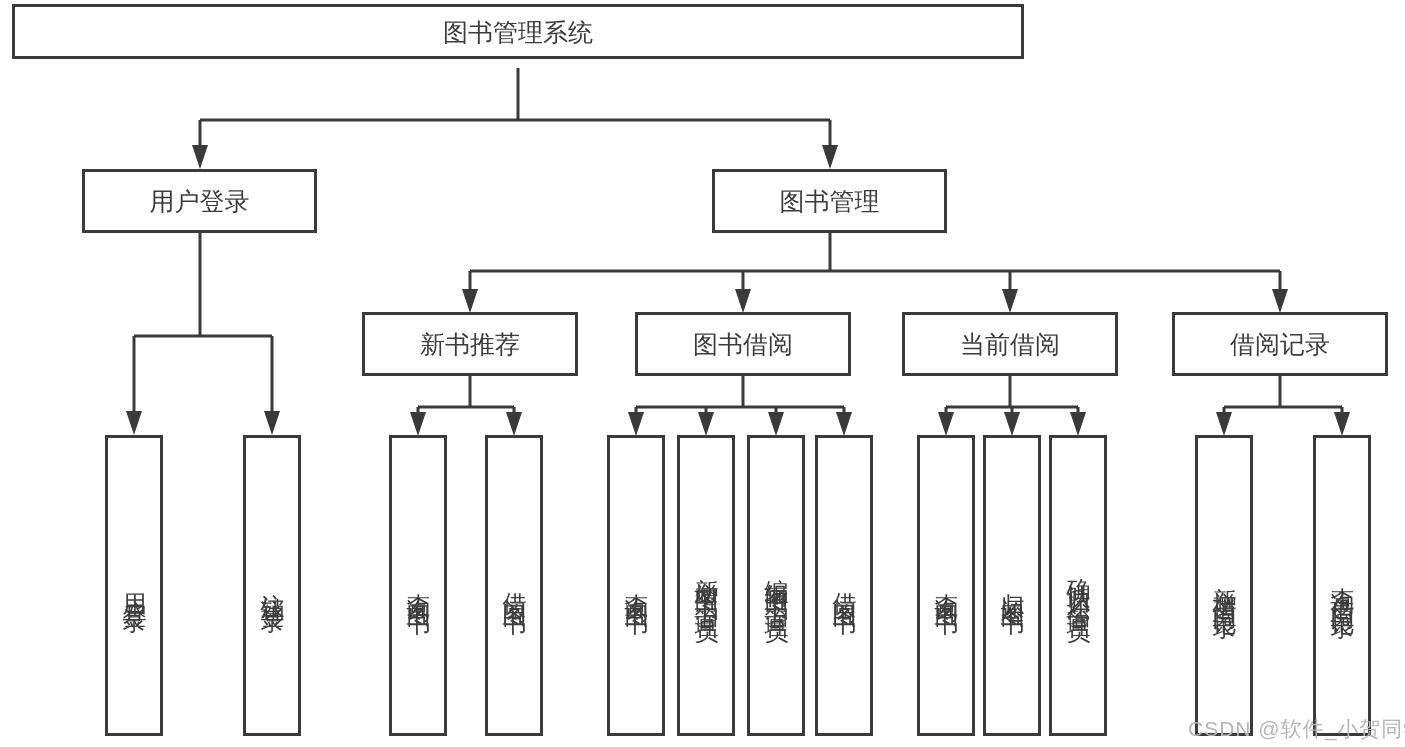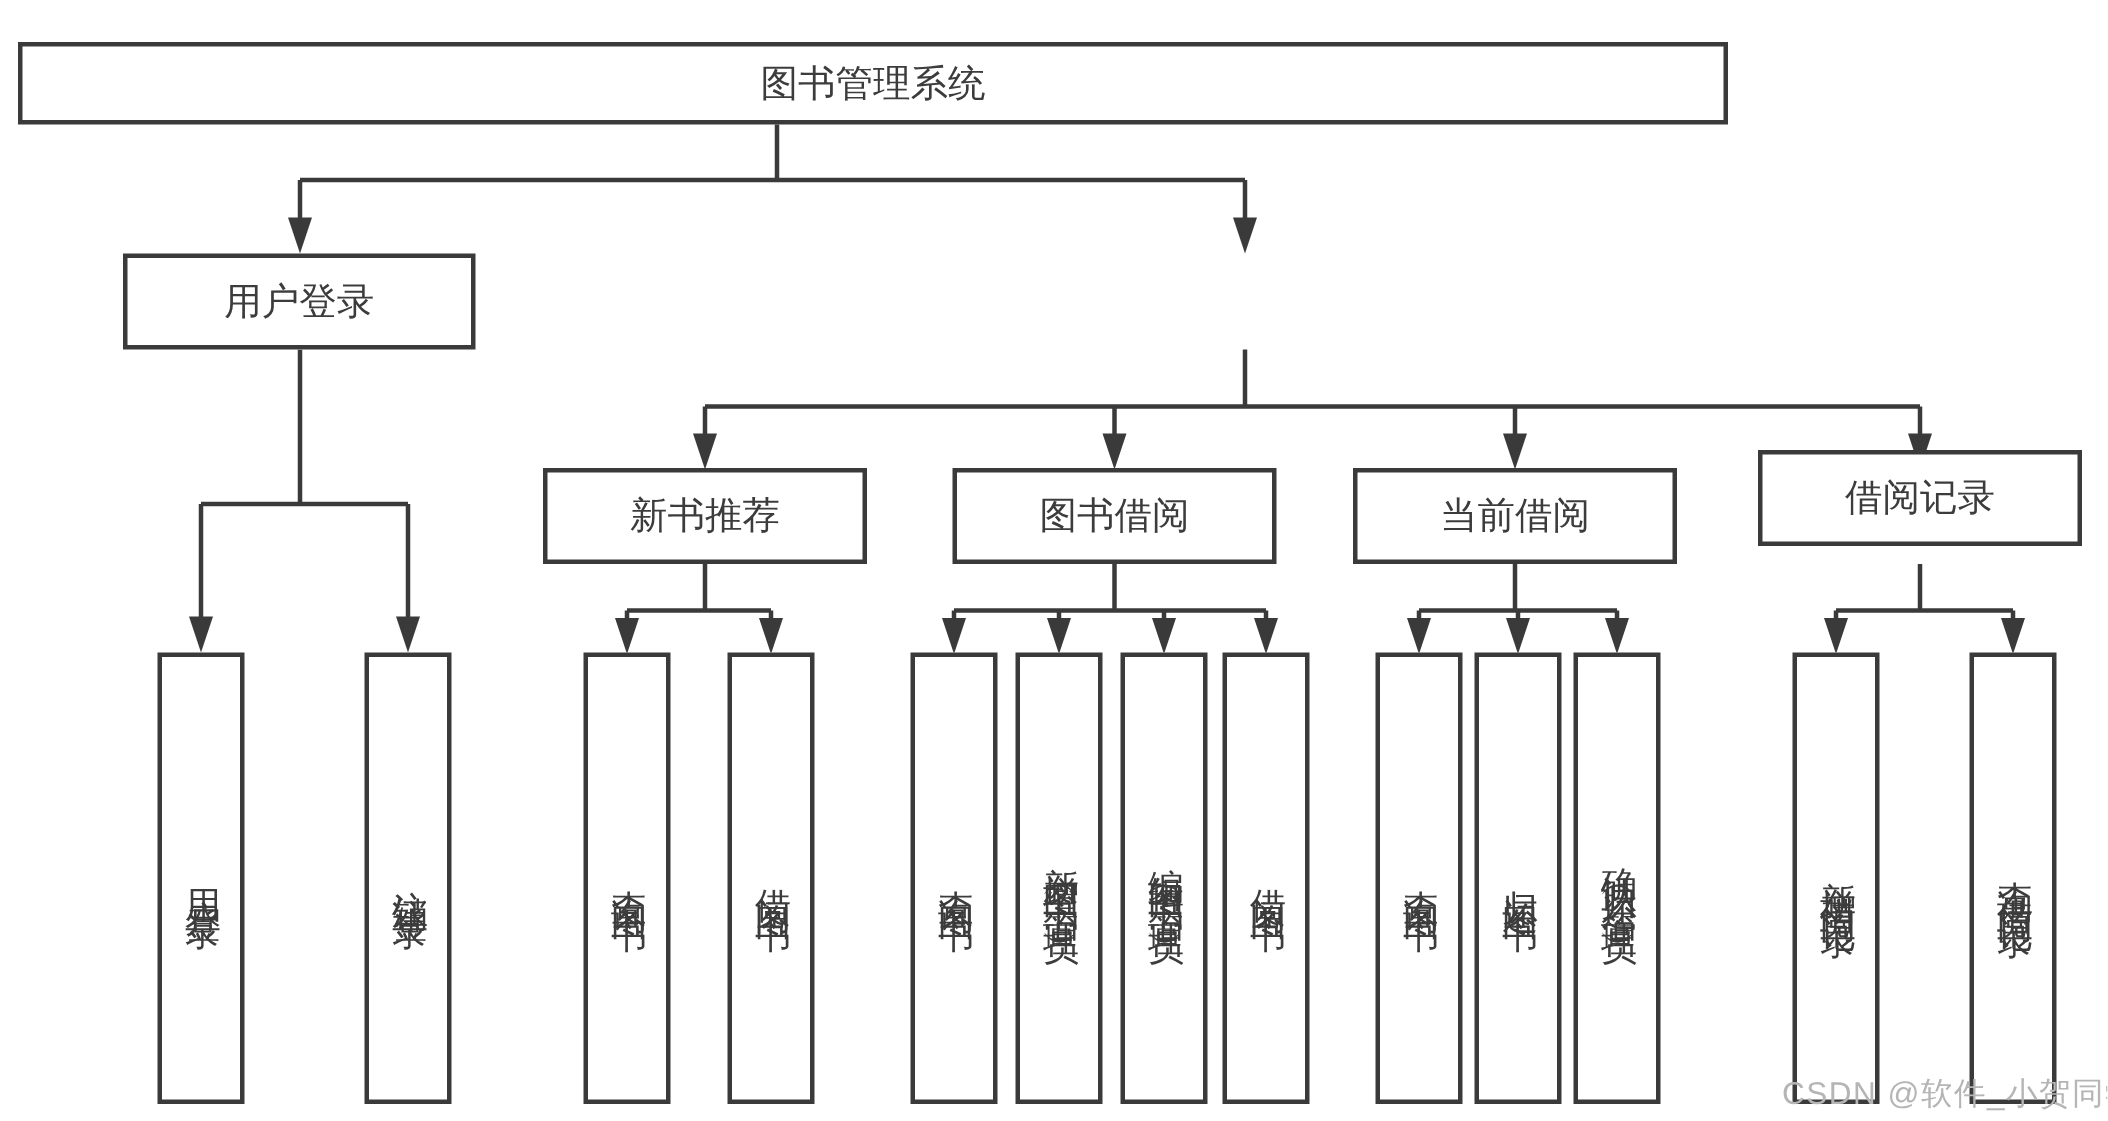--- a/index.html
+++ b/index.html
@@ -136,28 +136,29 @@
     <g>
       <path d="M1280 376 V407"></path>
       <path d="M1224 407 H1342"></path>
       <path d="M1224 407 V414"></path>
         <polygon points="1216,412 1232,412 1224,436"></polygon>
       <path d="M1342 407 V414"></path>
         <polygon points="1334,412 1350,412 1342,436"></polygon>
     </g>
   </svg>
 
-  <div class="box" style="left:12px;top:28px;width:1140px;height:55px">图书管理系统</div>
+  <div class="box" style="left:12px;top:4px;width:1012px;height:55px">图书管理系统</div>
 
   <div class="box" style="left:82px;top:169px;width:235px;height:64px">用户登录</div>
+  <div class="box" style="left:712px;top:169px;width:235px;height:64px">图书管理</div>
 
   <div class="box" style="left:362px;top:312px;width:216px;height:64px">新书推荐</div>
   <div class="box" style="left:902px;top:312px;width:216px;height:64px">当前借阅</div>
   <div class="box" style="left:635px;top:312px;width:216px;height:64px">图书借阅</div>
-  <div class="box" style="left:1172px;top:300px;width:216px;height:64px">借阅记录</div>
+  <div class="box" style="left:1172px;top:312px;width:216px;height:64px">借阅记录</div>
 
   <div class="box v" style="left:105px;top:435px;width:58px;height:301px">用户登录</div>
   <div class="box v" style="left:243px;top:435px;width:58px;height:301px">注销登录</div>
 
   <div class="box v" style="left:389px;top:435px;width:58px;height:301px">查询图书</div>
   <div class="box v" style="left:485px;top:435px;width:58px;height:301px">借阅图书</div>
 
   <div class="box v" style="left:607px;top:435px;width:58px;height:301px">查询图书</div>
   <div class="box v" style="left:677px;top:435px;width:58px;height:301px">新增图书（管理员）</div>
   <div class="box v" style="left:747px;top:435px;width:58px;height:301px">编辑图书（管理员）</div>

